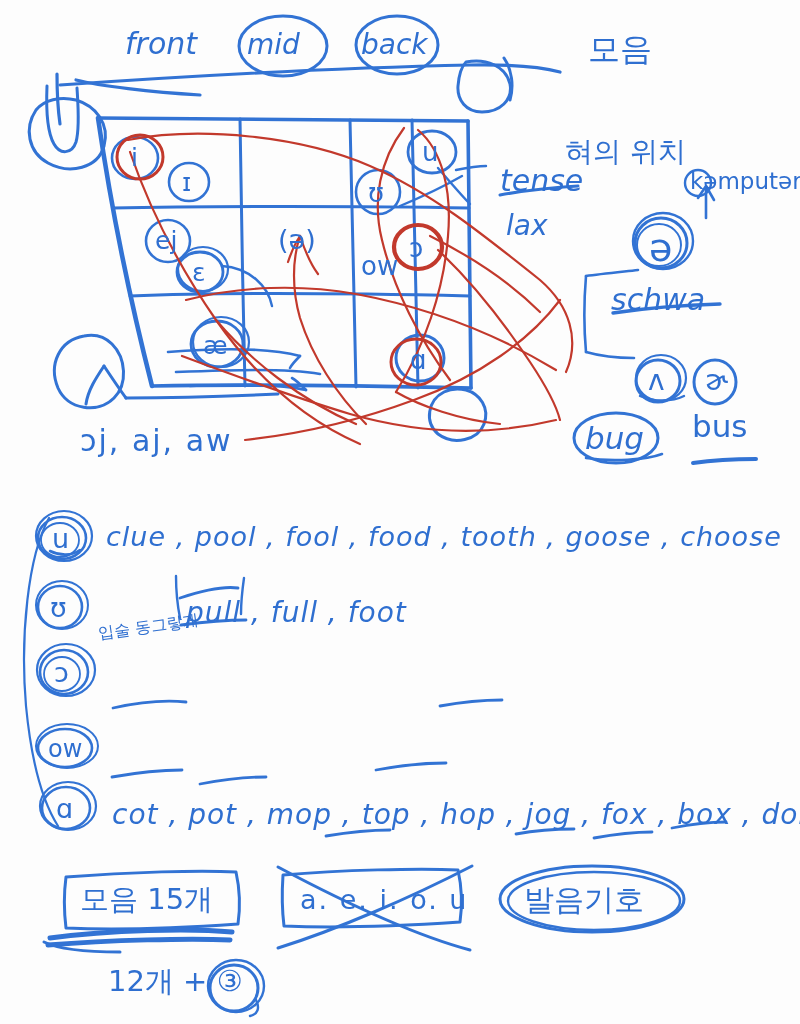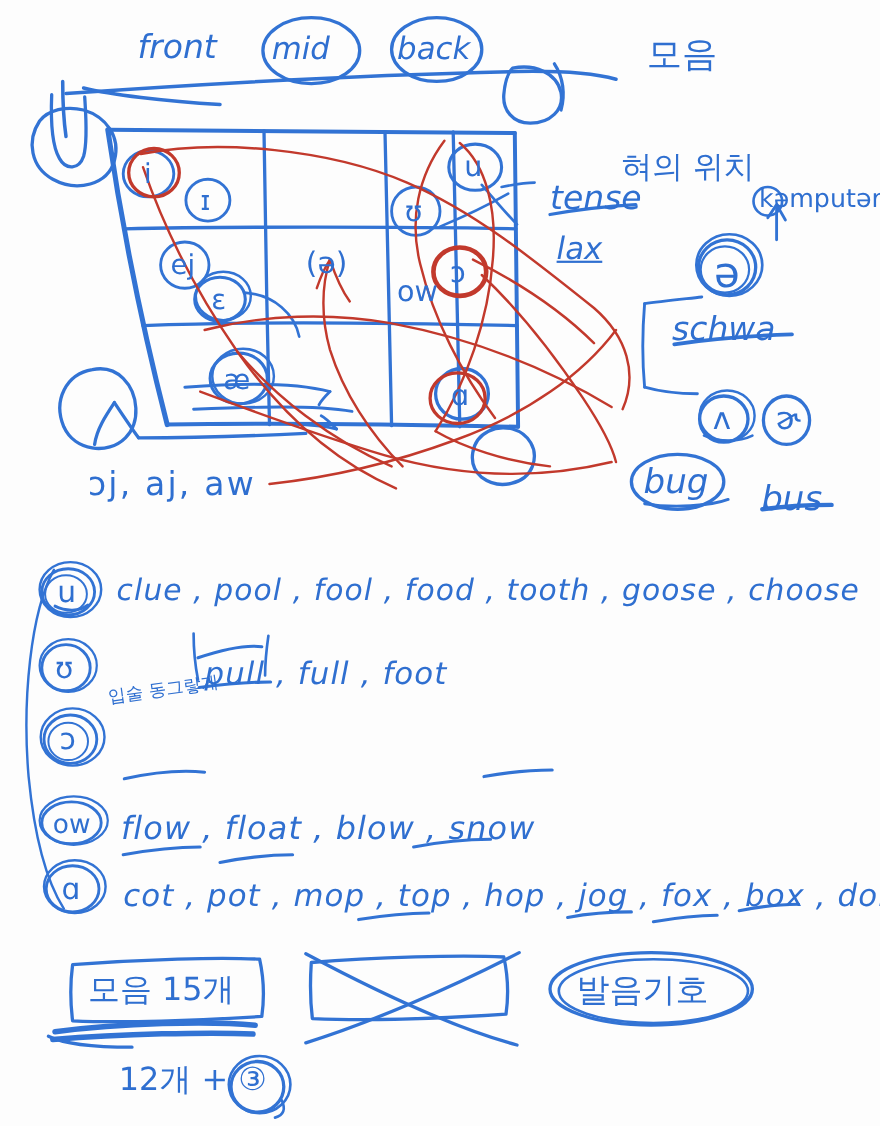--- a/index.html
+++ b/index.html
@@ -263,44 +263,44 @@
   <div class="hw" style="left:368px;top:178px;font-size:26px;">ʊ</div>
   <div class="hw" style="left:155px;top:226px;font-size:25px;">ej</div>
   <div class="hw" style="left:192px;top:258px;font-size:25px;">ɛ</div>
   <div class="hw" style="left:278px;top:224px;font-size:27px;">(ə)</div>
   <div class="hw" style="left:361px;top:251px;font-size:26px;">ow</div>
   <div class="hw" style="left:409px;top:233px;font-size:26px;">ɔ</div>
   <div class="hw" style="left:203px;top:331px;font-size:25px;">æ</div>
   <div class="hw" style="left:410px;top:345px;font-size:26px;">ɑ</div>
 
   <div class="hw" style="left:500px;top:163px;font-size:30px;font-style:italic;text-align:center;">tense</div>
-  <div class="hw" style="left:506px;top:209px;font-size:28px;font-style:italic;text-decoration:underline;">lax</div>
+  <div class="hw" style="left:506px;top:209px;font-size:28px;font-style:italic;">lax</div>
 
   <div class="hw" style="left:80px;top:423px;font-size:30px;letter-spacing:2px;">ɔj, aj, aw</div>
 
   <div class="hw" style="left:690px;top:168px;font-size:23px;">kəmputər</div>
   <div class="hw" style="left:649px;top:226px;font-size:38px;">ə</div>
   <div class="hw" style="left:611px;top:282px;font-size:30px;font-style:italic;">schwa</div>
   <div class="hw" style="left:648px;top:364px;font-size:28px;">ʌ</div>
   <div class="hw" style="left:705px;top:364px;font-size:28px;">ɚ</div>
   <div class="hw" style="left:585px;top:420px;font-size:31px;font-style:italic;">bug</div>
-  <div class="hw" style="left:692px;top:436px;font-size:31px;font-style:italic;">bus</div>
+  <div class="hw" style="left:692px;top:408px;font-size:31px;">bus</div>
 
   <div class="hw" style="left:52px;top:523px;font-size:27px;">u</div>
   <div class="hw" style="left:106px;top:521px;font-size:27px;font-style:italic;letter-spacing:1px;">clue , pool , fool , food , tooth , goose , choose</div>
 
   <div class="hw" style="left:50px;top:592px;font-size:27px;">ʊ</div>
   <div class="hw" style="left:97px;top:624px;font-size:16px;transform:rotate(-8deg);">입술 동그랗게</div>
   <div class="hw" style="left:186px;top:596px;font-size:28px;font-style:italic;letter-spacing:1px;text-align:center;">pull , full , foot</div>
 
   <div class="hw" style="left:54px;top:657px;font-size:27px;">ɔ</div>
 
   <div class="hw" style="left:48px;top:735px;font-size:24px;">ow</div>
-  <div class="hw" style="left:110px;top:736px;font-size:29px;font-style:italic;letter-spacing:1px;">flow , float , blow , snow</div>
 
   <div class="hw" style="left:56px;top:793px;font-size:27px;">ɑ</div>
   <div class="hw" style="left:112px;top:798px;font-size:28px;font-style:italic;letter-spacing:1px;">cot , pot , mop , top , hop , jog , fox , box , doll</div>
 
   <div class="hw" style="left:80px;top:880px;font-size:29px;">모음 15개</div>
   <div class="hw" style="left:108px;top:962px;font-size:29px;">12개 + ③</div>
+  <div class="hw" style="left:300px;top:884px;font-size:27px;letter-spacing:2px;">a. e. i. o. u</div>
   <div class="hw" style="left:524px;top:880px;font-size:30px;">발음기호</div>
 
 </div>
 
 </body></html>

